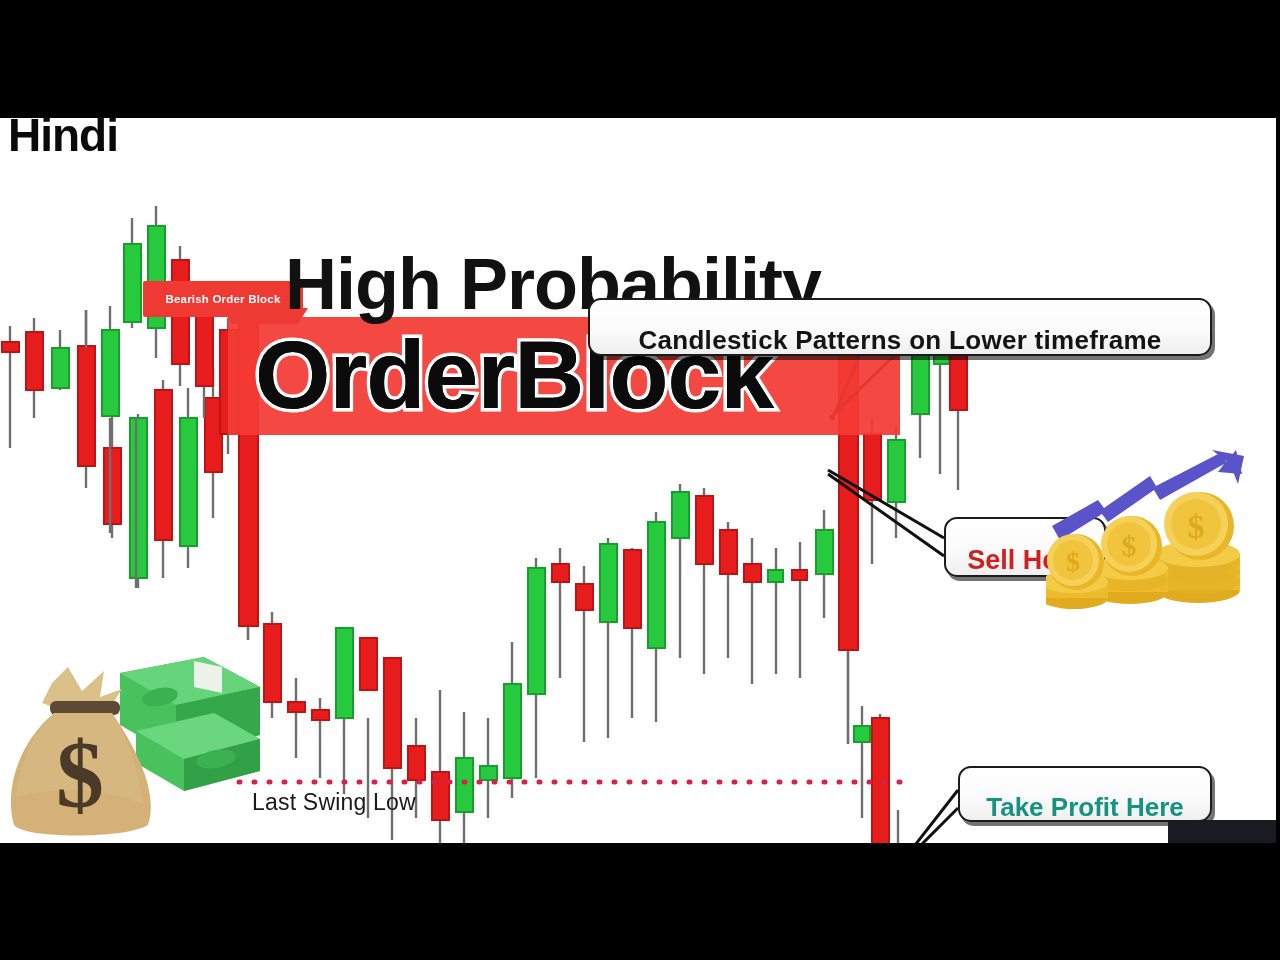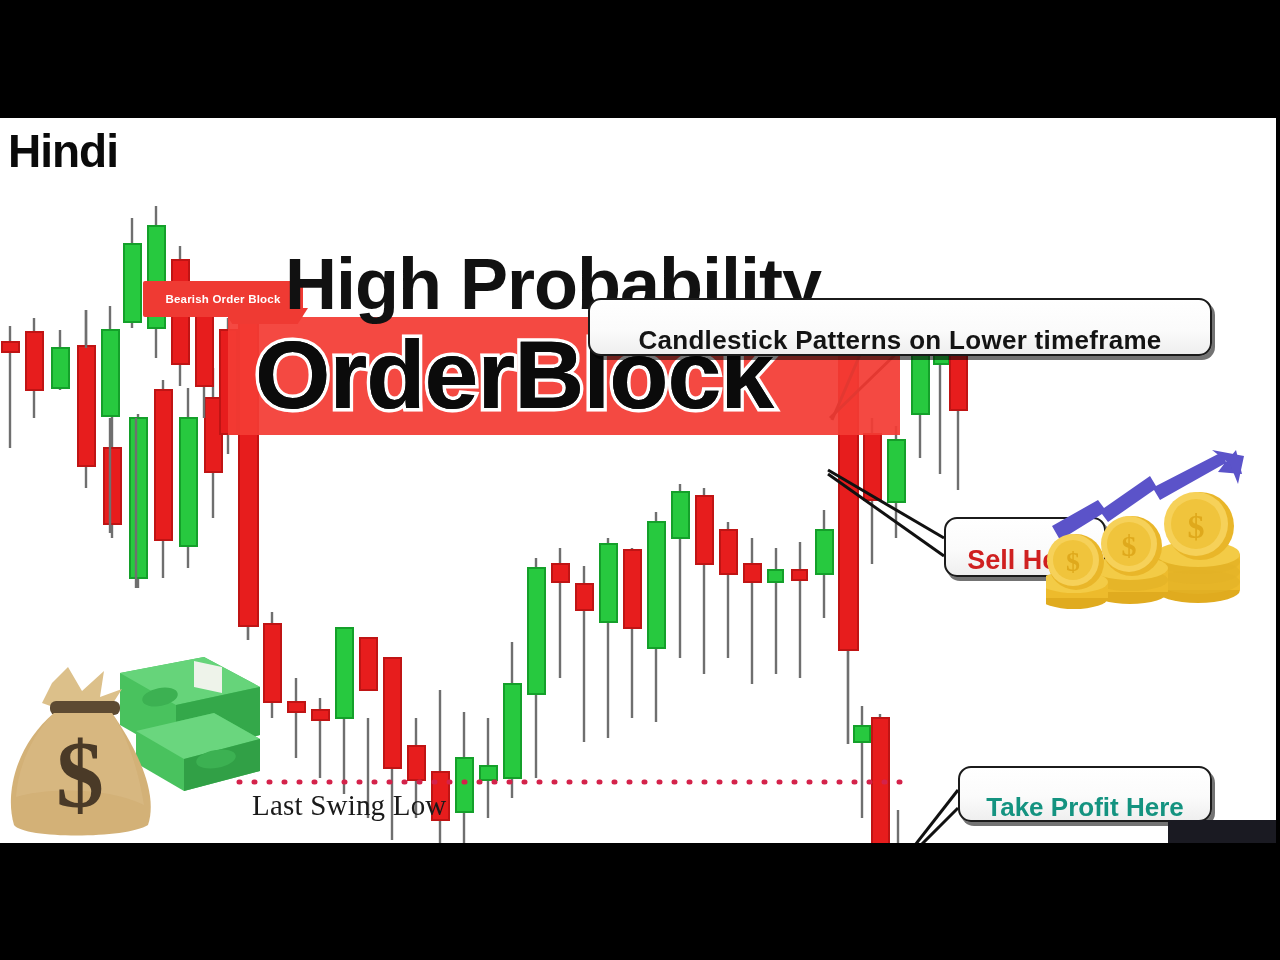--- a/index.html
+++ b/index.html
@@ -47,22 +47,22 @@
   .callout span{font-weight:bold;white-space:nowrap;
                 font-family:"Liberation Sans",sans-serif;margin-top:26px;}
   #co-candle{left:588px;top:180px;width:620px;height:54px;}
   #co-candle span{font-size:26px;color:#141414;letter-spacing:.3px;}
   #co-sell{left:944px;top:399px;width:158px;height:56px;}
   #co-sell span{font-size:27px;color:#cf2020;}
   #co-tp{left:958px;top:648px;width:250px;height:52px;}
   #co-tp span{font-size:26px;color:#149380;}
 
   
-  #swing-low{position:absolute;left:252px;top:671px;font-size:29px;color:#1a1a1a;
-             font-family:Liberation Serif, serif;letter-spacing:.2px;}
+  #swing-low{position:absolute;left:252px;top:671px;font-size:23px;color:#1a1a1a;
+             font-family:Liberation Sans, sans-serif;letter-spacing:.2px;}
 
   
   #money-art{position:absolute;left:8px;top:521px;width:255px;height:200px;}
   #coins-art{position:absolute;left:1046px;top:330px;width:230px;height:170px;}
   #corner-dark{position:absolute;left:1168px;top:702px;width:118px;height:26px;
                background:#1a1a22;border-radius:2px;}
 </style>
 </head>
 <body>
 
@@ -315,17 +315,17 @@
         <circle cx="27" cy="112" r="26" fill="#f6d159"></circle>
         <circle cx="27" cy="112" r="20" fill="#f0c43c"></circle>
         <text x="27" y="123" font-family="'Liberation Serif',serif" font-size="28" font-weight="bold" fill="#dfa91c" text-anchor="middle">$</text>
       </g>
     </svg>
 
     <div id="corner-dark"></div>
 
   </div>
 
-  <div style="position:absolute;left:0;top:122px;width:1280px;height:725px;pointer-events:none;">
+  <div style="position:absolute;left:0;top:106px;width:1280px;height:725px;pointer-events:none;">
     <div id="hindi">Hindi</div>
   </div>
 
 </div>
 
 </body></html>

